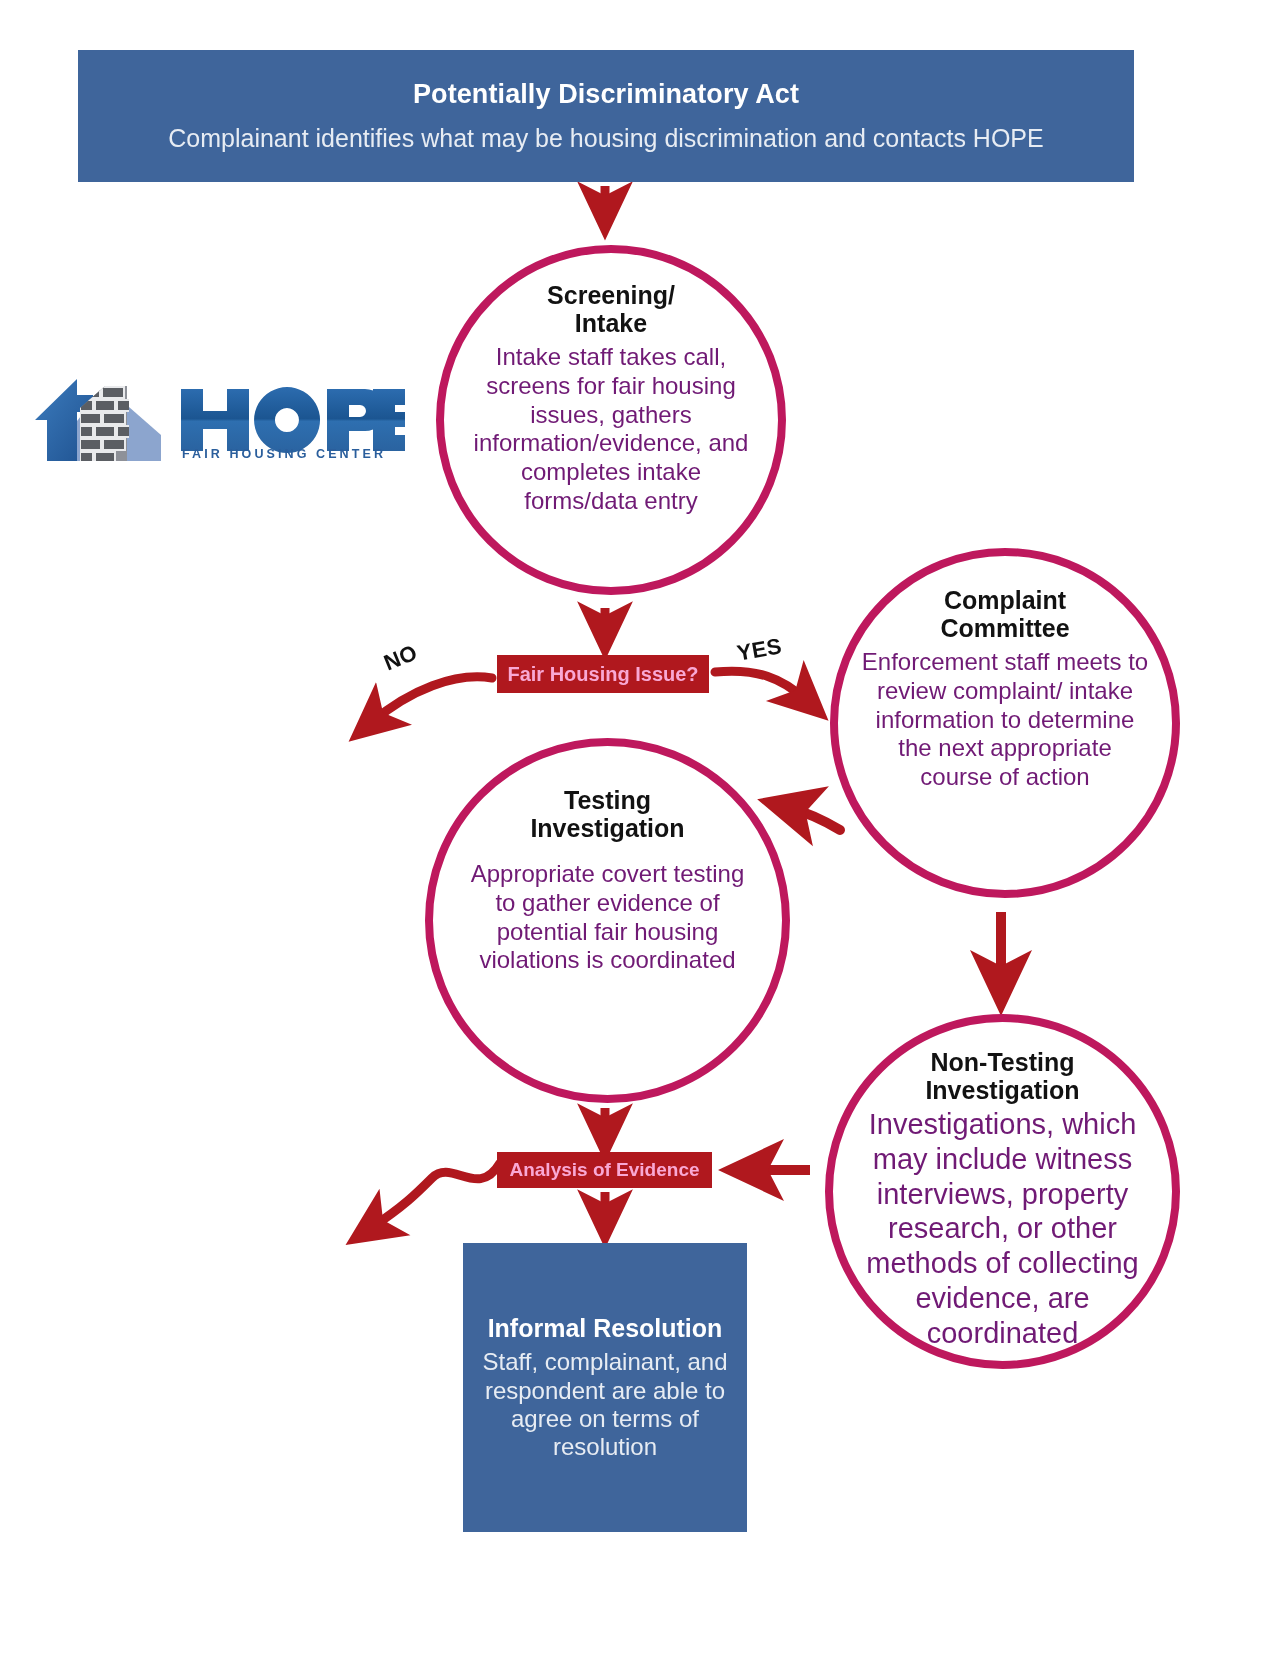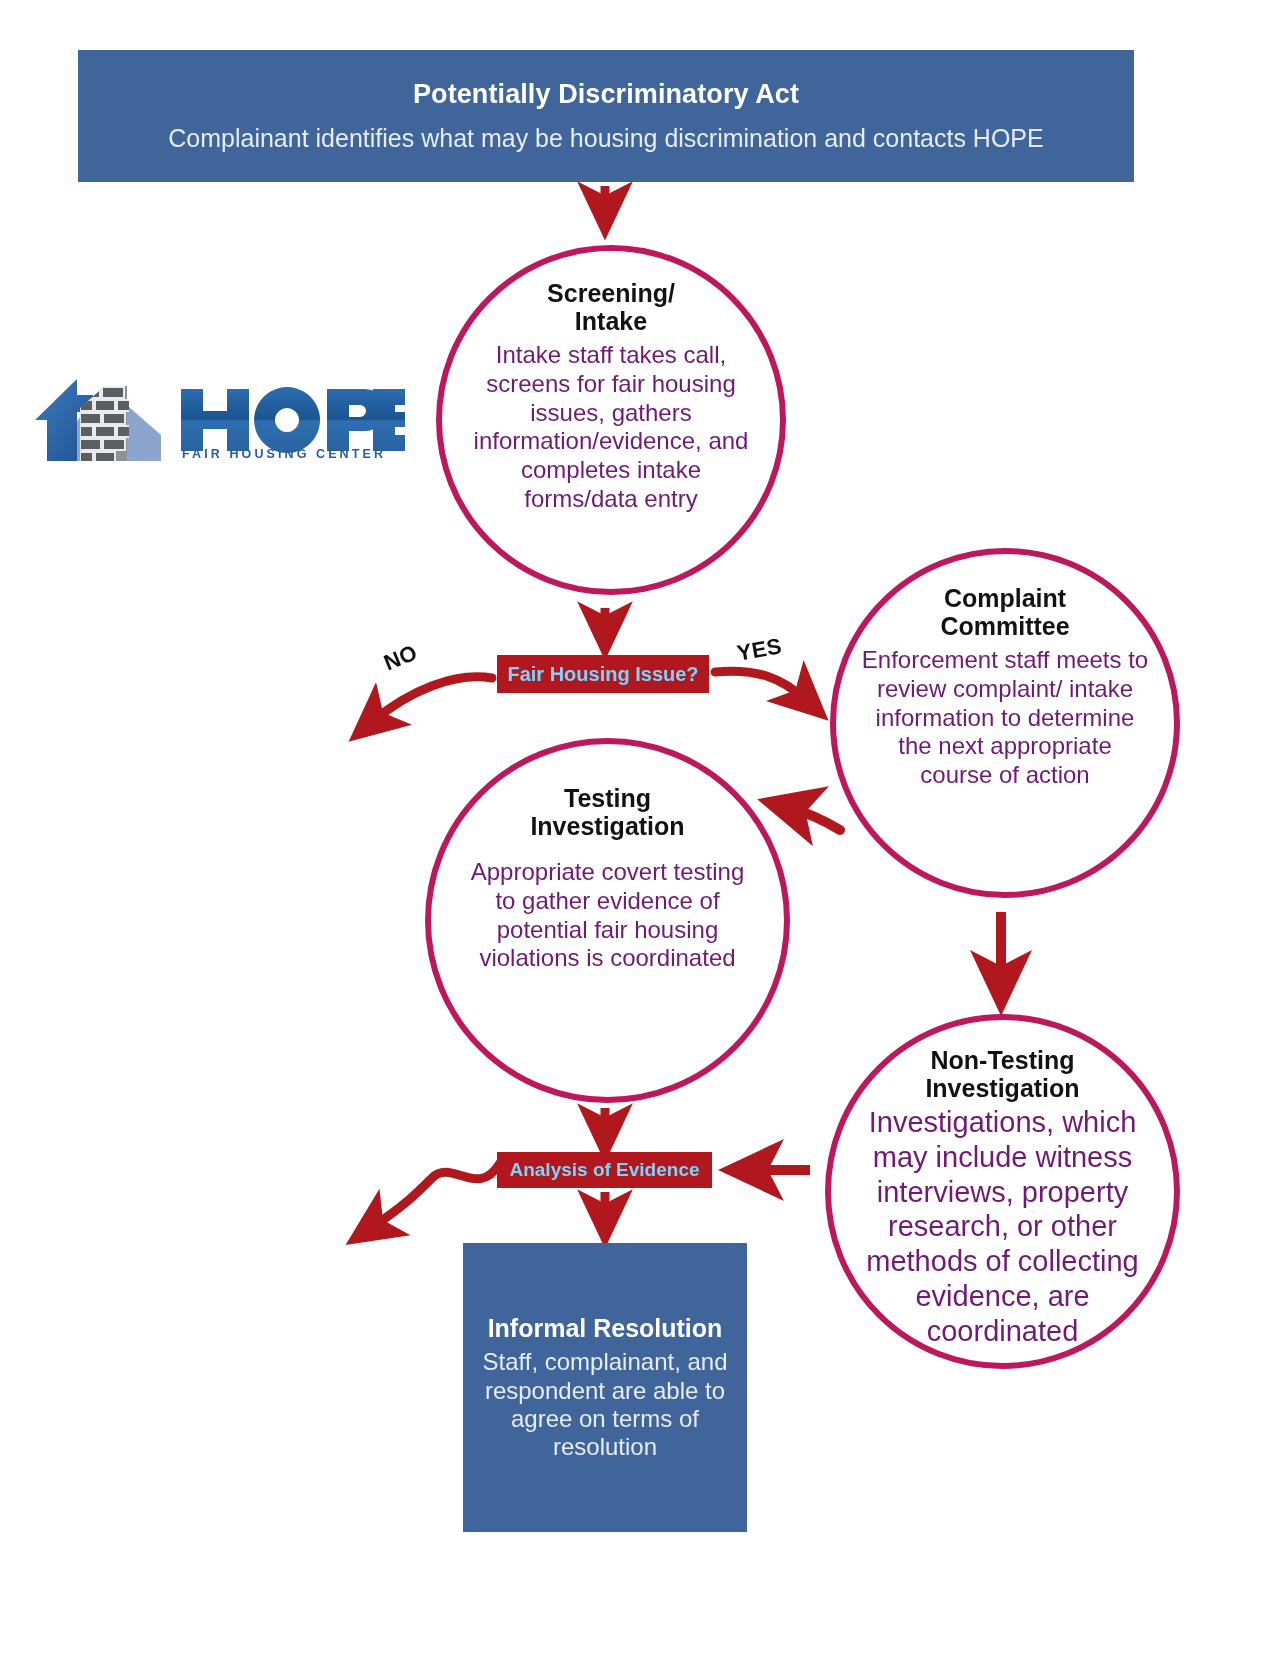--- a/index.html
+++ b/index.html
@@ -71,21 +71,21 @@
   #informal-box {
     left: 463px; top: 1243px; width: 284px; height: 289px;
     padding: 10px 8px;
   }
   #informal-box .bb-title { font-size: 25px; margin-bottom: 6px; }
   #informal-box .bb-body  { font-size: 24px; text-align: center; }
 
   
   .circle-node {
     border-radius: 50%;
-    border: 6px solid #be185d;
+    border: 8px solid #be185d;
     background: #ffffff;
     box-sizing: border-box;
     display: flex;
     flex-direction: column;
     align-items: center;
     justify-content: flex-start;
     text-align: center;
   }
   .circle-node .cn-title {
     font-weight: bold;
@@ -122,21 +122,21 @@
   #nontesting-circle {
     left: 825px; top: 1014px; width: 355px; height: 355px;
     padding: 26px 14px 0 14px;
   }
   #nontesting-circle .cn-title { font-size: 25px; margin-bottom: 3px; }
   #nontesting-circle .cn-body  { font-size: 29px; width: 300px; }
 
   
   .red-chip {
     background: #B0181E;
-    color: #7dd3fc;
+    color: #f9a8d4;
     font-weight: bold;
     display: flex;
     align-items: center;
     justify-content: center;
     text-align: center;
     box-sizing: border-box;
   }
   #fair-housing-chip {
     left: 497px; top: 655px; width: 212px; height: 38px;
     font-size: 20px;

